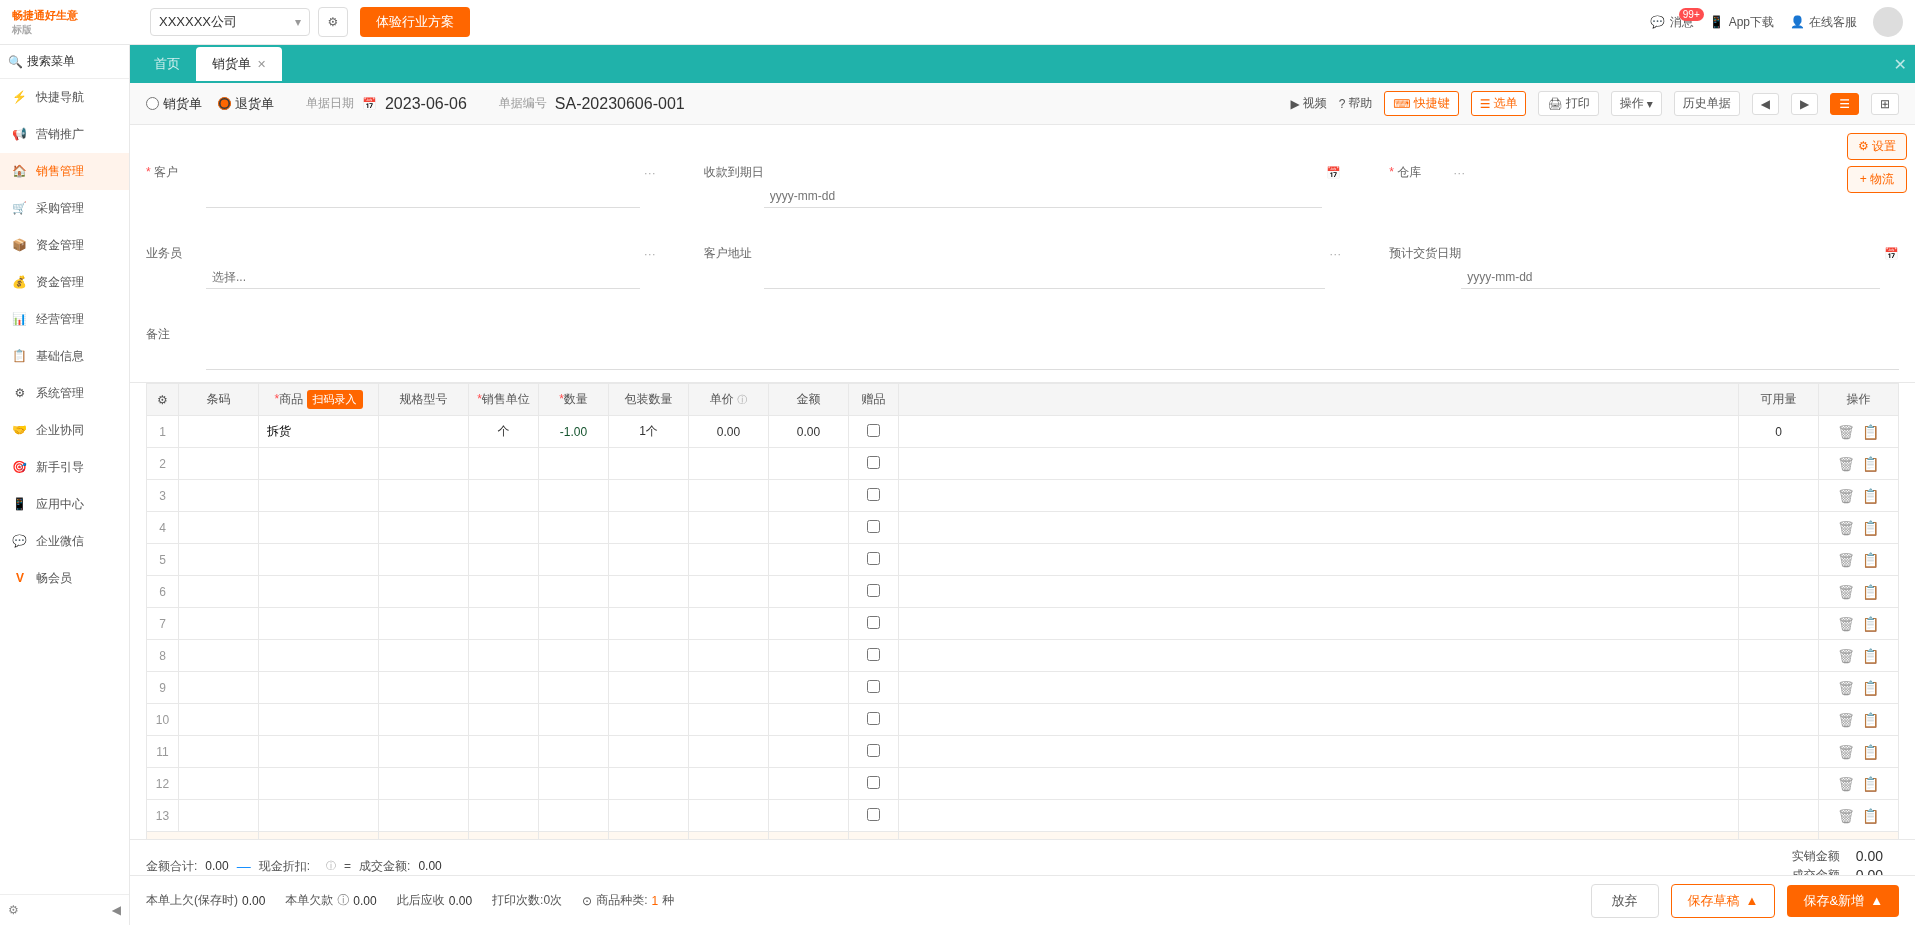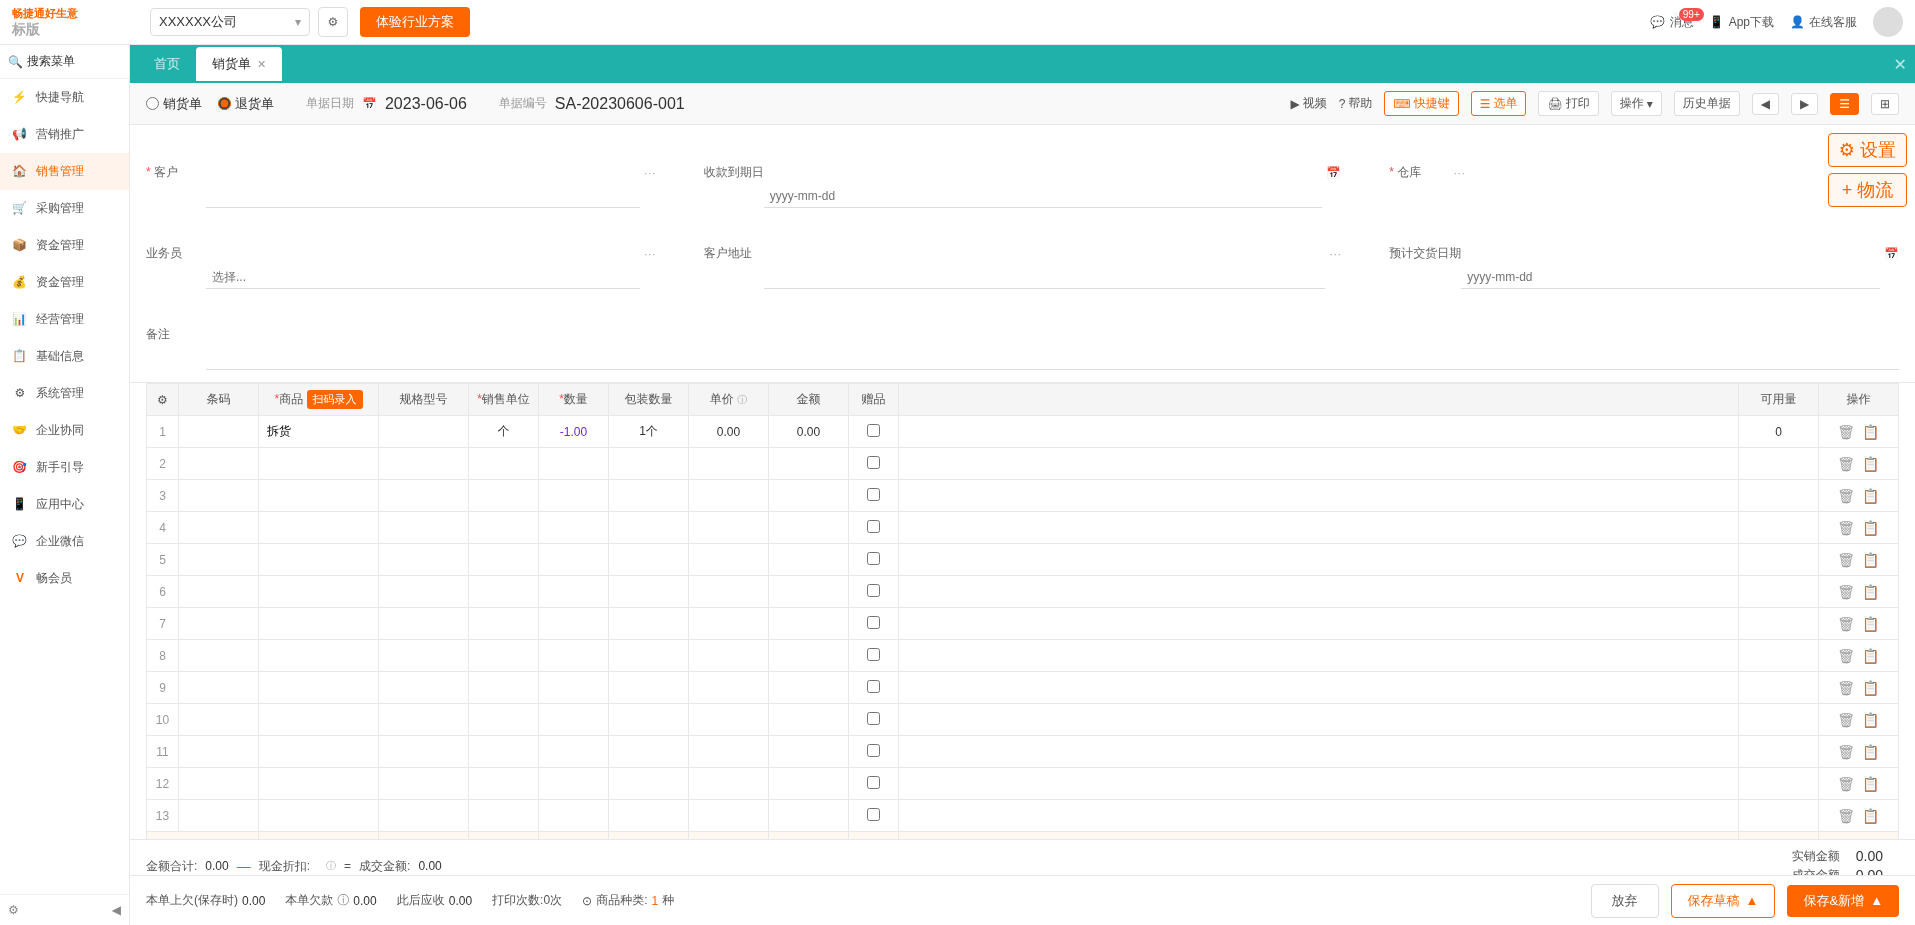--- a/index.html
+++ b/index.html
@@ -260,21 +260,21 @@
     .form-calendar {
       color: #aaa; margin-left: 4px; cursor: pointer;
     }
     .right-action-btn {
       background: #fff7f0;
       border: 1px solid #ff6600;
       color: #ff6600;
       border-radius: 4px;
       padding: 4px 10px;
       cursor: pointer;
-      font-size: 18px;
+      font-size: 12px;
     }
 
     
     .table-container {
       flex: 1;
       overflow-y: auto;
       padding: 0 16px;
       flex-shrink: 0;
     }
     table {
@@ -318,21 +318,21 @@
     .scan-btn {
       background: #ff6600;
       color: #fff;
       border: none;
       border-radius: 3px;
       padding: 2px 6px;
       font-size: 11px;
       cursor: pointer;
     }
     .req-star { color: #ff4d4f; }
-    .qty-cell { color: #6d28d9; }
+    .qty-cell { color: #14532d; }
     .settings-col { width: 32px; }
     .ops-btn { color: #999; cursor: pointer; margin: 0 2px; font-size: 14px; }
 
     
     .footer-area {
       border-top: 1px solid #e8e8e8;
       padding: 8px 16px;
       flex-shrink: 0;
     }
     .footer-row1 {
@@ -447,21 +447,21 @@
       font-size: 16px;
     }
   </style>
 </head>
 <body>
 
 <div class="top-header">
   <div class="logo-area">
     <div class="logo-text">
       <div>畅捷通好生意</div>
-      <div style="font-size:14px;color:#aaa;">标版</div>
+      <div style="font-size:10px;color:#aaa;">标版</div>
     </div>
   </div>
 
   <div class="company-selector">
     <span class="company-name">XXXXXX公司</span>
     <span class="company-arrow">▾</span>
   </div>
 
   <div class="gear-btn">⚙</div>
 

